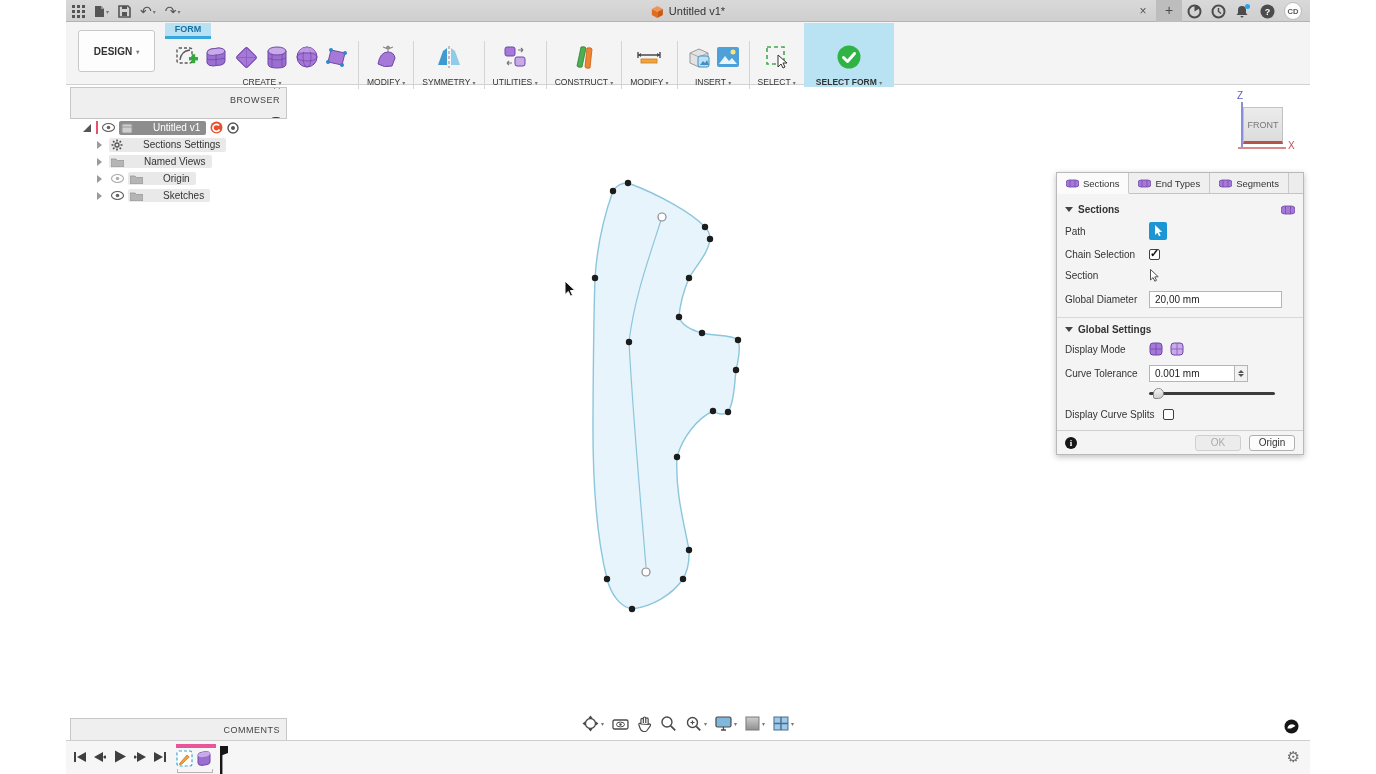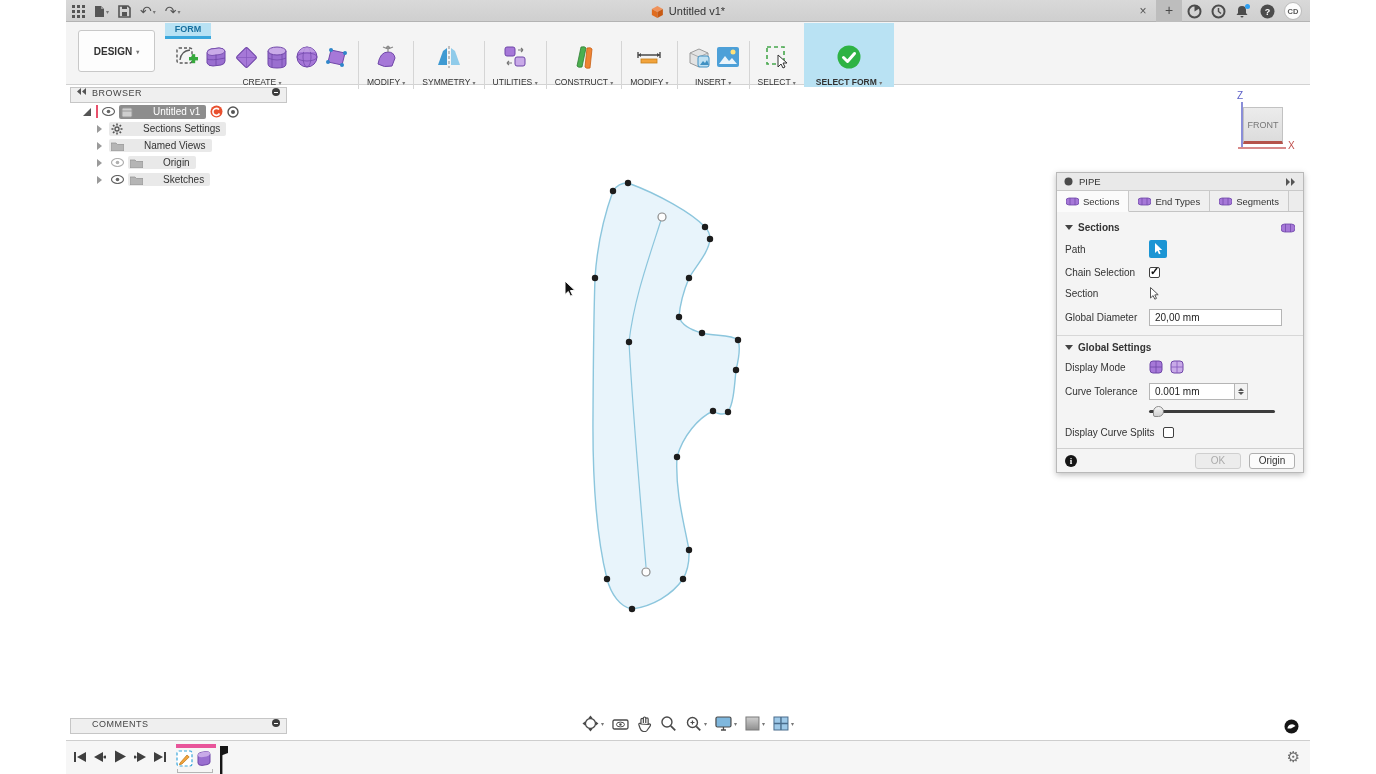--- a/index.html
+++ b/index.html
@@ -36,23 +36,23 @@
   .ribbon-groups { position:absolute; left:100px; top:17px; display:flex; align-items:flex-start; }
   .group { display:flex; flex-direction:column; align-items:center; padding:0 8px; }
   .group-icons { display:flex; align-items:center; gap:3px; height:36px; }
   .group-label { font-size:8.5px; color:#333; margin-top:2px; white-space:nowrap; }
   .gsep { width:1px; height:48px; background:#d5d5d5; margin-top:2px; }
   .group.finish { background:#b9e2f3; margin-top:-16px; padding:16px 12px 0 12px; }
   .ricon { display:block; }
 
   
   .browser { position:absolute; left:4px; top:87px; width:217px; }
-  .panel-head { height:16px; background:#efefef; border:1px solid #c6c6c6; display:flex;
-                align-items:flex-start; padding:0 6px; gap:6px; font-size:9px; color:#444;
-                letter-spacing:.5px; }
+  .panel-head { height:32px; background:#efefef; border:1px solid #c6c6c6; display:flex;
+                align-items:flex-end; padding:0 6px; gap:6px; font-size:9px; color:#444;
+                letter-spacing:.5px;flex-direction:column; }
   .panel-head .spacer { flex:1; }
   .brow { height:17px; display:flex; align-items:center; gap:4px; font-size:10px; color:#333; }
   .brow .pill { background:#e9e9e9; border-radius:2px; padding:1px 6px 1px 2px; display:flex;
                 align-items:center; gap:20px; }
   .brow.root .pill { background:#8d8d8d; color:#fff; }
   .redbar { width:2px; height:13px; background:#e8506b; }
   .tri-exp { width:0; height:0; border-left:5px solid transparent; border-top:5px solid transparent;
              border-bottom:5px solid #555; border-right:5px solid #555; margin-left:12px; transform:scale(.8); }
   .tri-col { width:0; height:0; border-top:4px solid transparent; border-bottom:4px solid transparent;
              border-left:5px solid #9a9a9a; margin-left:27px; margin-right:3px; }
@@ -463,31 +463,20 @@
 
   <div class="viewcube">
     <span class="vc-z">Z</span>
     <div class="vc-axis-z"></div>
     <div class="vc-face">FRONT</div>
     <div class="vc-axis-x"></div>
     <span class="vc-x">X</span>
   </div>
 
   <div class="dialog">
-    <div class="dlg-head">
-      <svg width="9" height="9">
-          <circle cx="4.5" cy="4.5" r="4" fill="#4a4a4a"></circle>
-        </svg>
-      <span>PIPE</span>
-      <span class="spacer"></span>
-      <svg width="10" height="8">
-          <polygon points="0,0 4,4 0,8" fill="#555"></polygon>
-          <polygon points="5,0 9,4 5,8" fill="#555"></polygon>
-        </svg>
-    </div>
     <div class="dlg-tabs">
       <div class="dlg-tab active">
         <svg width="13" height="9">
             <rect x="0" y="1" width="13" height="7" rx="3" fill="#a678d8" stroke="#6f46a8" stroke-width=".8"></rect>
             <path d="M4 1 v7 M9 1 v7" stroke="#6f46a8" stroke-width=".7"></path>
           </svg>
         <span>Sections</span>
       </div>
       <div class="dlg-tab">
         <svg width="13" height="9">

